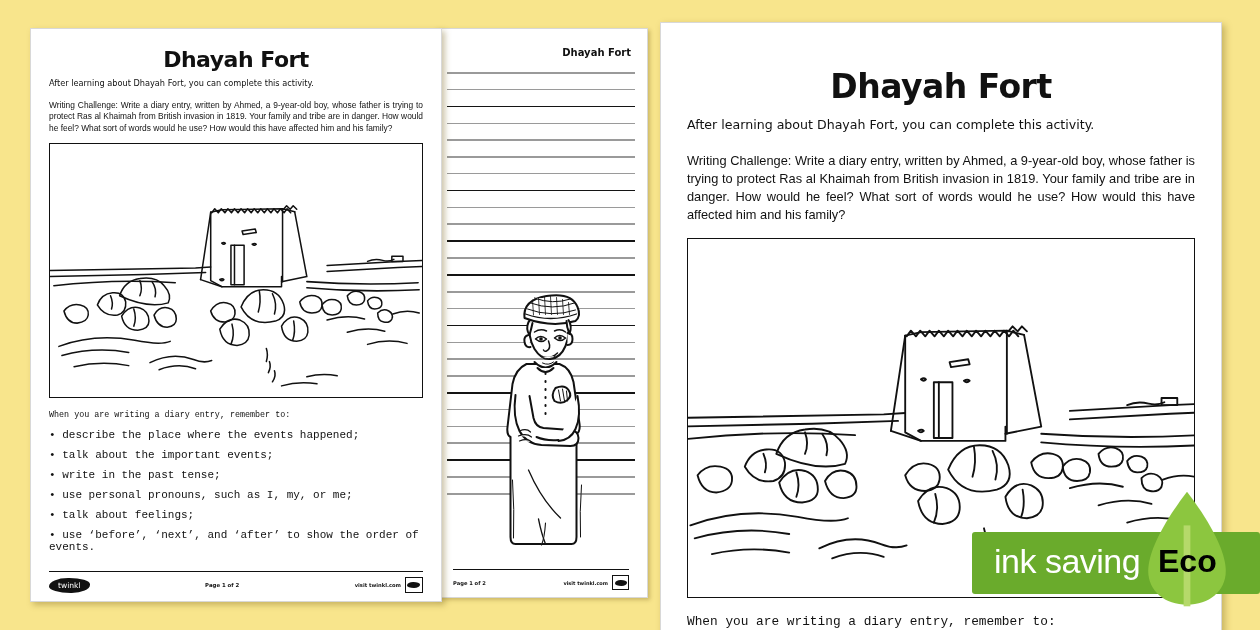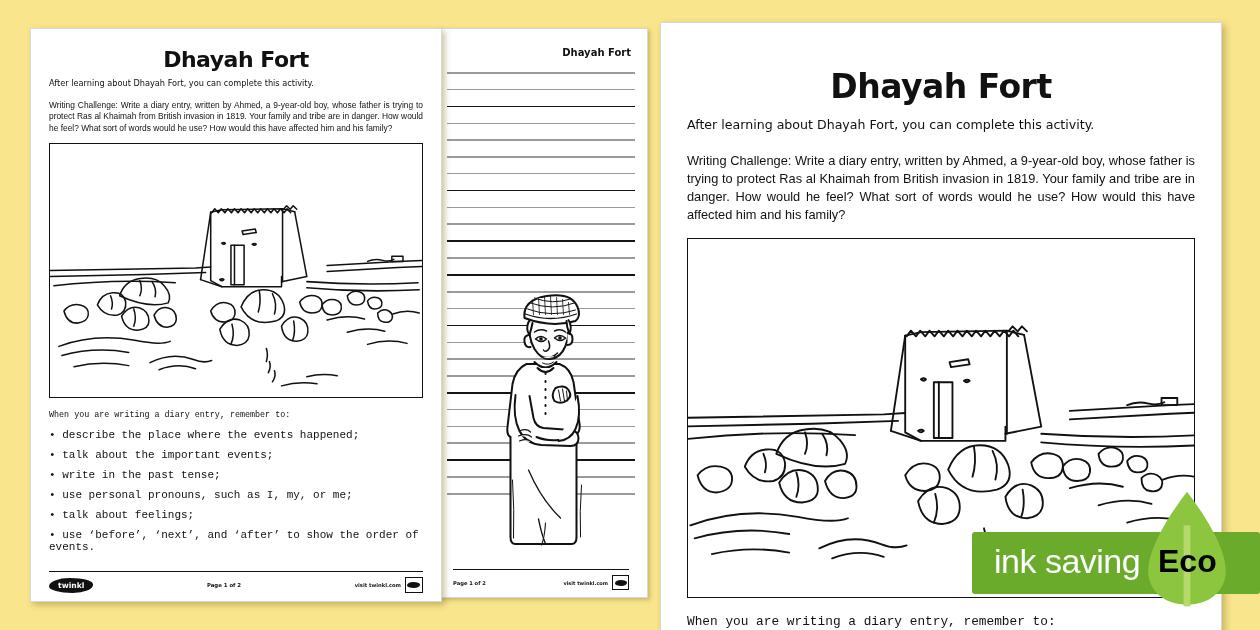--- a/index.html
+++ b/index.html
@@ -105,21 +105,21 @@
     padding-top: 5px;
     display: flex;
     align-items: center;
     justify-content: space-between;
     font-family: "DejaVu Sans", sans-serif;
   }
   .twinkl-logo {
     display: inline-block;
     background: #111;
     color: #fff;
-    font-weight: bold;
+    font-weight: normal;
     border-radius: 48% 52% 46% 54% / 58% 42% 56% 44%;
     text-align: right;
   }
   .page-num { color: #111; }
   .visit-wrap { display: flex; align-items: center; gap: 4px; }
   .visit-text { color: #111; font-weight: bold; }
   .stamp {
     border: 1px solid #111;
     background: #fff;
     position: relative;

